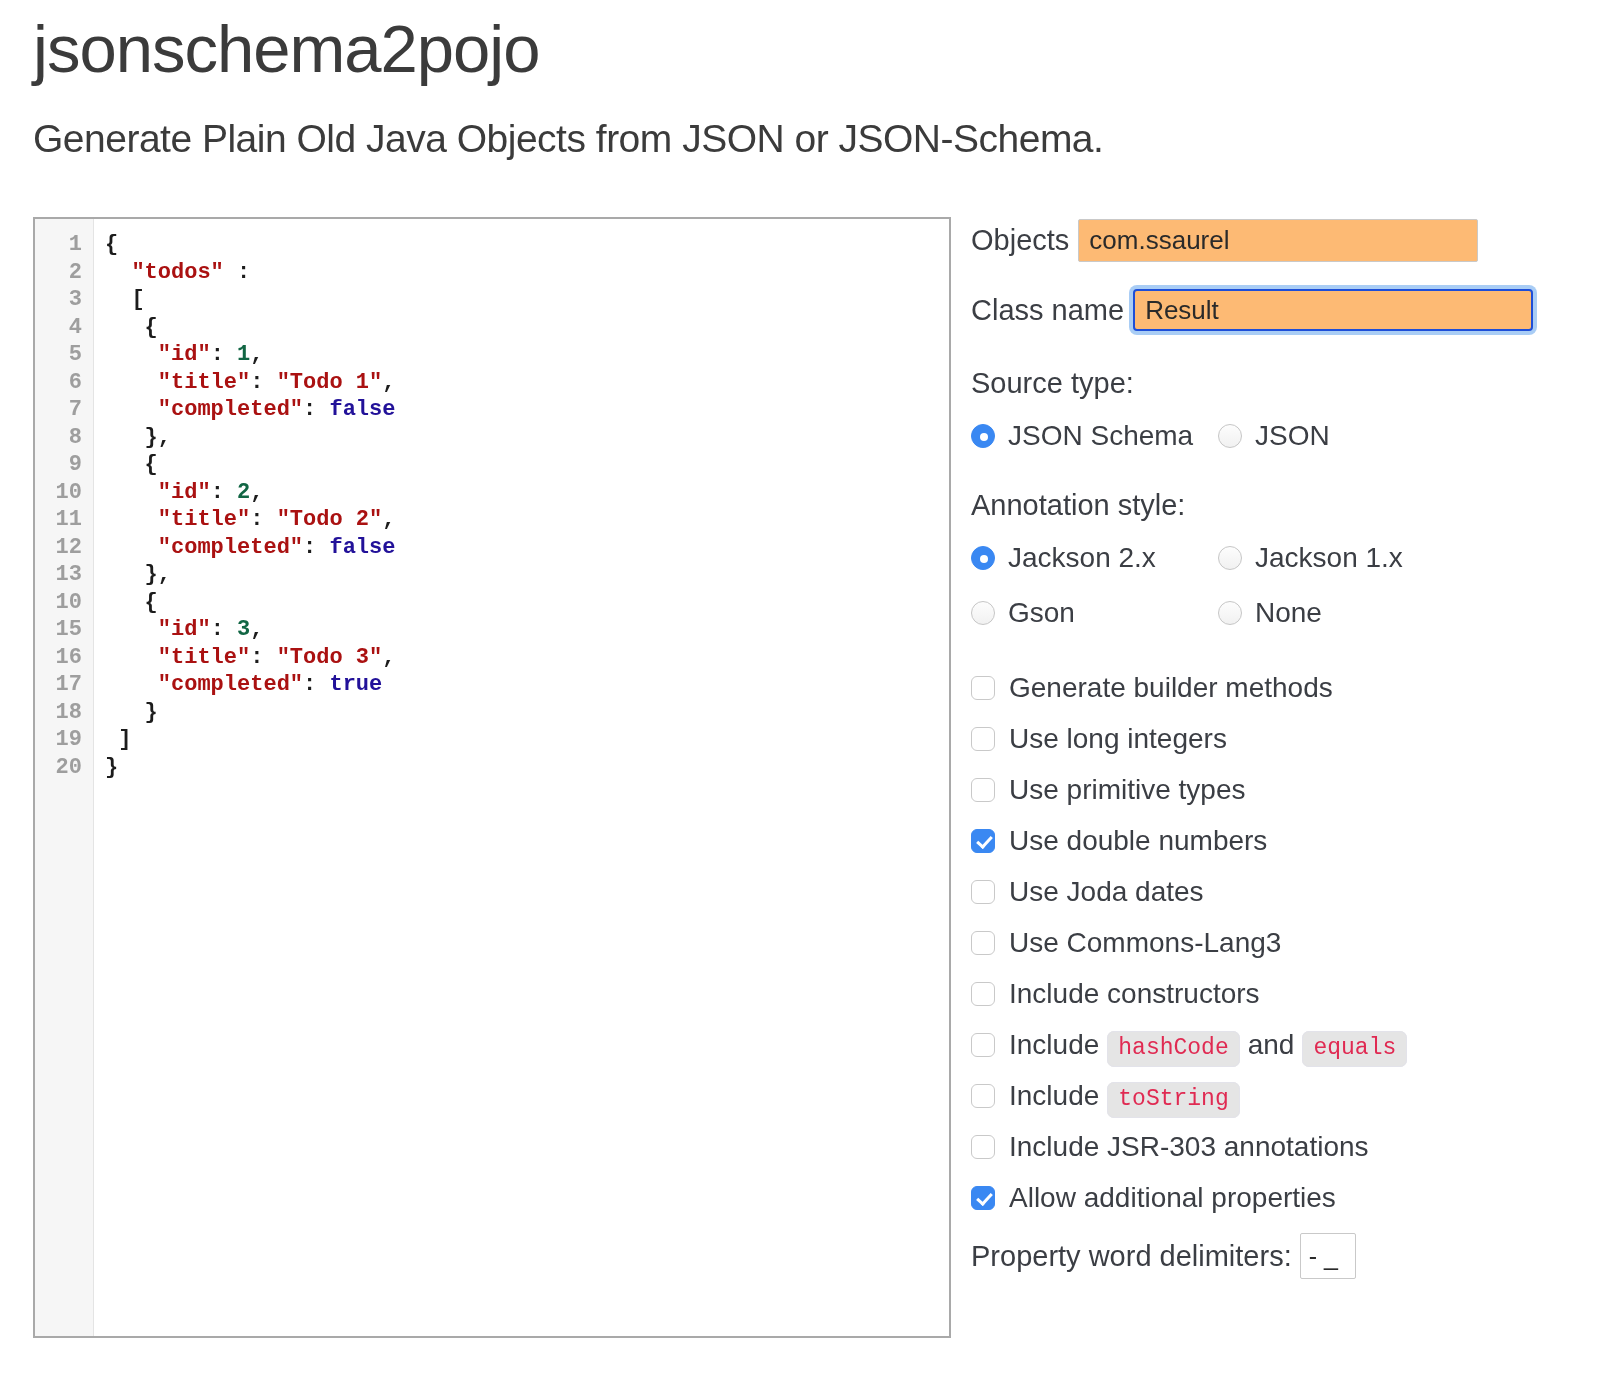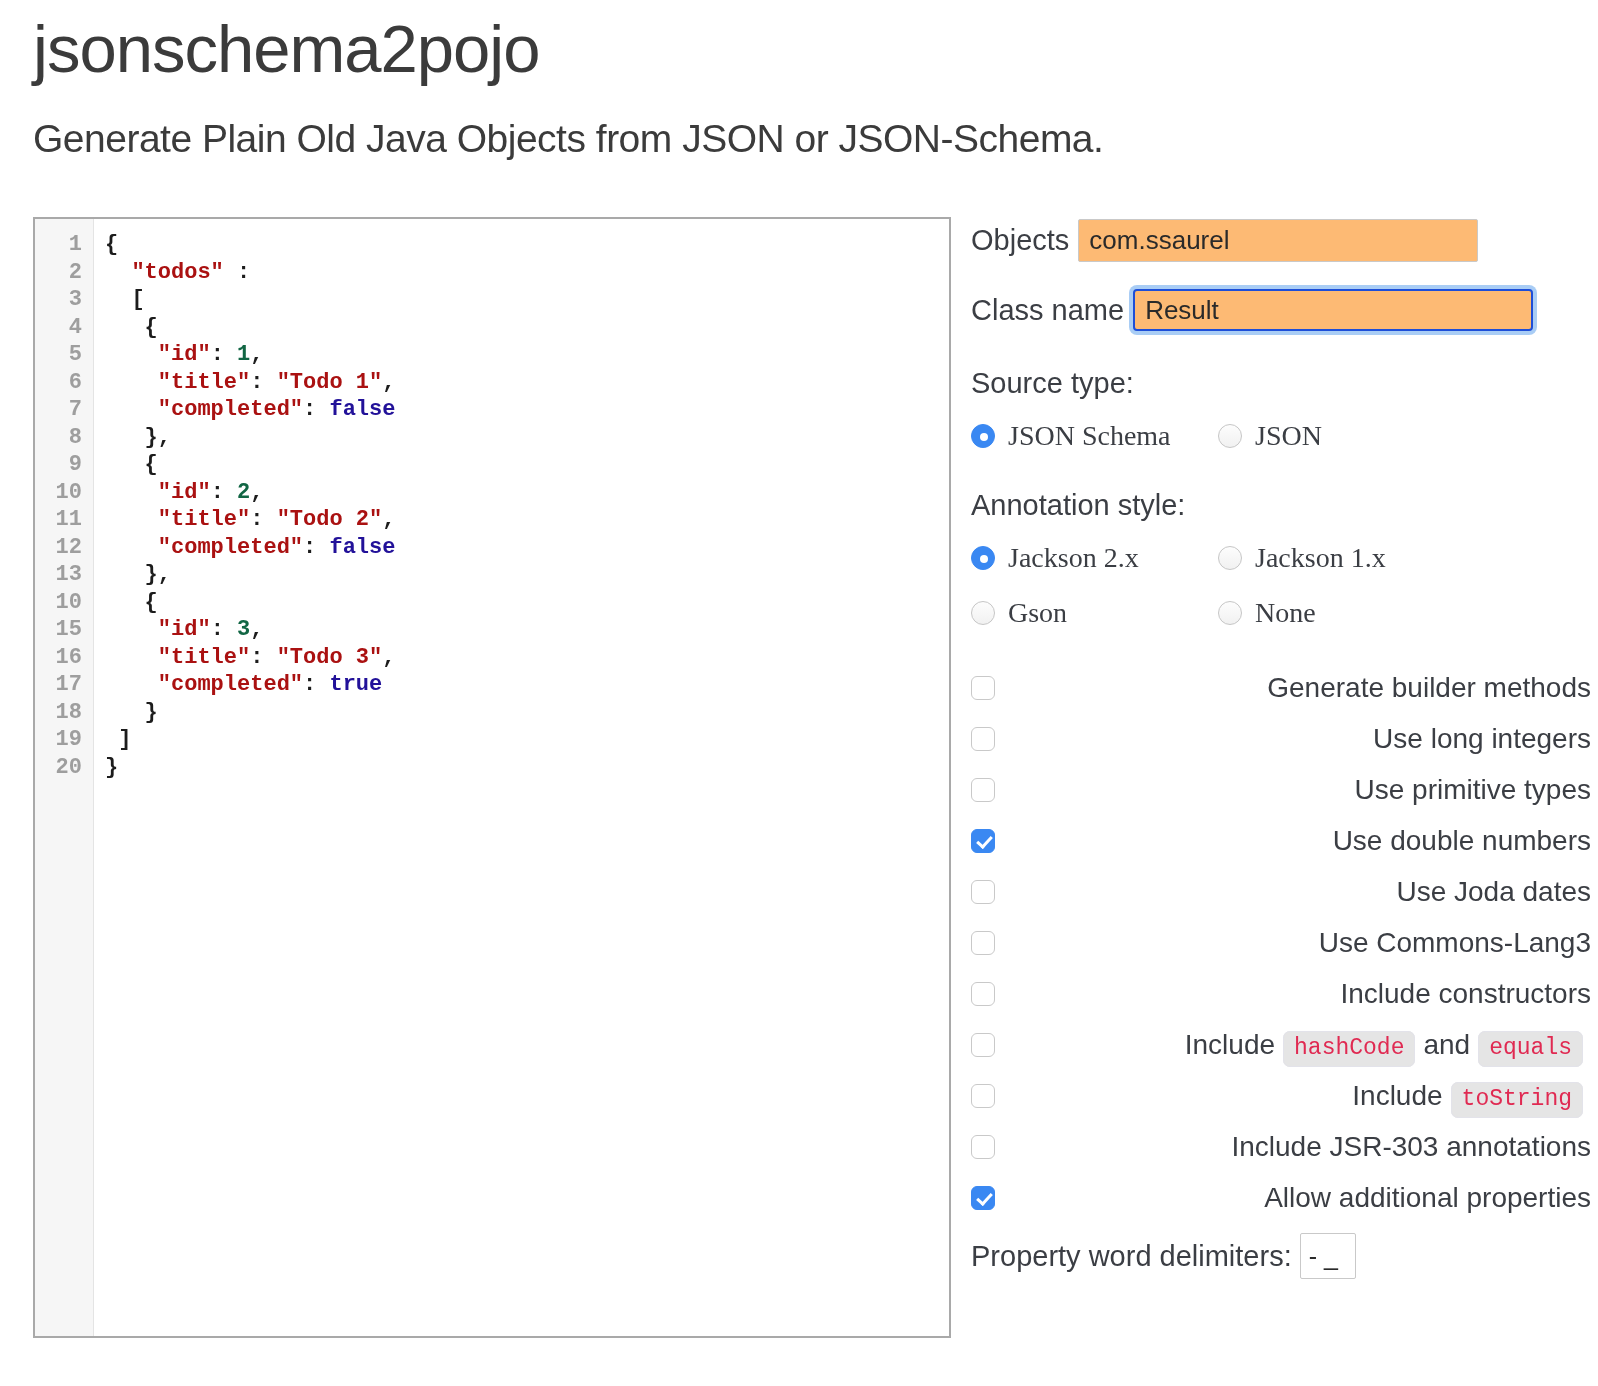--- a/index.html
+++ b/index.html
@@ -72,21 +72,21 @@
   .input-package { width:400px; }
   .input-class {
     width:400px; height:42px;
     border:2px solid #1d4ed8; border-radius:4px;
     box-shadow:0 0 0 4px #a9cdf5;
   }
   .field-row.class-row { margin-bottom:30px; }
 
   .section-label { font-size:29px; color:#3b3e44; margin:36px 0 20px 0; }
 
-  .radio-group { display:flex; flex-wrap:wrap; width:520px;font-family:Liberation Serif, serif; }
+  .radio-group { display:flex; flex-wrap:wrap; width:520px; }
   .radio-opt {
     display:flex; align-items:center;
     width:247px; margin-bottom:23px;
     cursor:pointer;
   }
   .radio {
     width:24px; height:24px; flex:none;
     border-radius:50%;
     border:1px solid #c6c6c6;
     background:linear-gradient(#fdfdfd,#f1f1f1);
@@ -101,21 +101,20 @@
     left:8px; top:8px; width:8px; height:8px;
     border-radius:50%; background:#ffffff;
   }
   .opt-label { font-size:28px; color:#3b3e44; }
 
   .checkbox-list { margin-top:20px; }
   .check-row {
     display:flex; align-items:center;
     height:31px; margin-bottom:20px;
     cursor:pointer;
-    justify-content:space-between;
   }
   .checkbox {
     width:24px; height:24px; flex:none;
     border-radius:6px;
     border:1px solid #c9c9c9;
     background:#ffffff;
     margin-right:14px;
     position:relative;
   }
   .checkbox.checked { background:#3a88f2; border-color:#3a88f2; }

